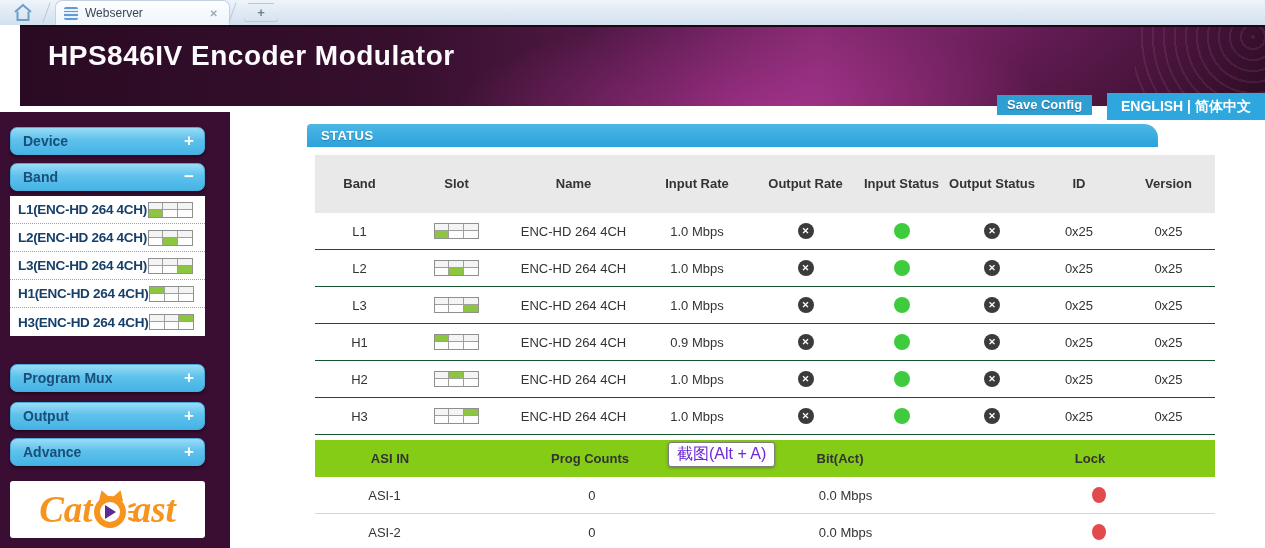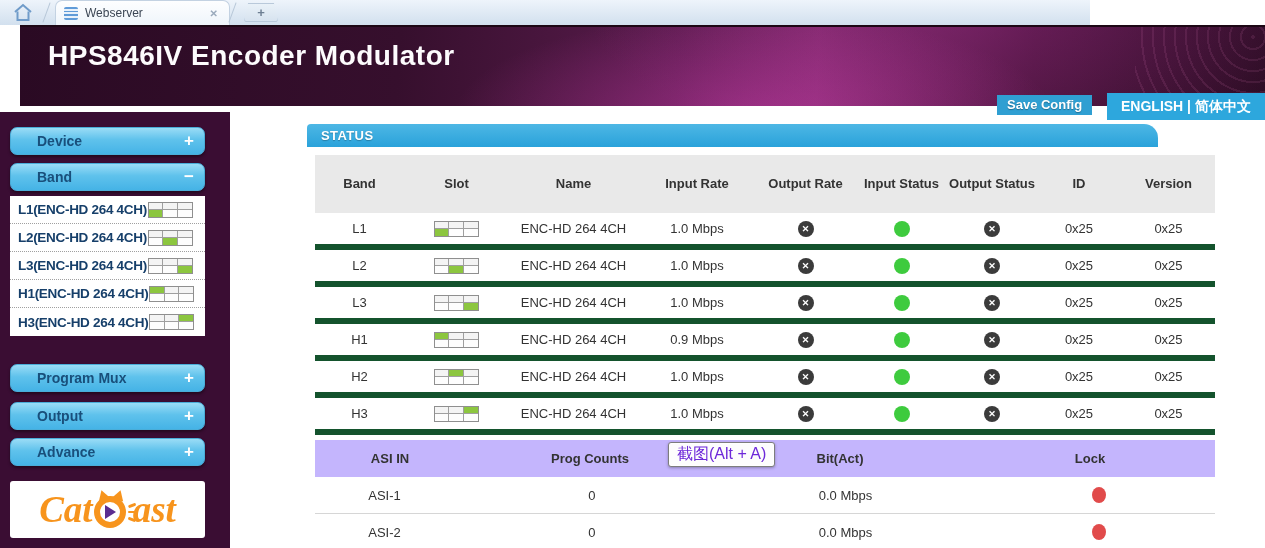--- a/index.html
+++ b/index.html
@@ -1,21 +1,21 @@
 <!DOCTYPE html>
 <html><head>
 <meta charset="utf-8">
 <style>
   * { margin:0; padding:0; box-sizing:border-box; }
   html,body { width:1265px; height:548px; }
   body { font-family:"Liberation Sans", sans-serif; background:#fff; position:relative; overflow:hidden; }
   .stage { position:absolute; left:0; top:0; width:1265px; height:548px; overflow:hidden; background:#fff; }
 
   
-  .browser-bar { position:absolute; left:0; top:0; width:1090px; height:25px;
+  .browser-bar { position:absolute; left:0; top:0; width:1265px; height:25px;
     background:linear-gradient(180deg,#eef4fb 0%,#dde8f3 60%,#d2e0ee 100%); }
   .home-btn { position:absolute; left:12px; top:2px; width:22px; height:21px; }
   .home-btn svg { display:block; }
   .chrome-slash { position:absolute; top:2px; width:1px; height:21px; background:#b7c7d8; transform:rotate(20deg); }
   .slash1 { left:46px; } .slash2 { left:232px; }
   .browser-tab { position:absolute; left:55px; top:0; width:175px; height:25px;
     background:linear-gradient(180deg,#fdfeff,#eff5fb); border:1px solid #c3d2e2; border-bottom:none;
     border-radius:7px 7px 0 0; display:flex; align-items:center; padding:0 8px; }
   .tab-favicon { width:14px; height:13px; border-radius:2px; background:#5f9bd8;
     background-image:repeating-linear-gradient(180deg, transparent 0 2px, #e8f1fa 2px 3.5px); margin-right:7px; flex:none; }
@@ -39,21 +39,21 @@
   .save-config-btn { position:absolute; left:997px; top:95px; height:20px; line-height:20px; padding:0 10px;
     background:#2f9fd2; color:#fff; font-size:13px; font-weight:bold; text-shadow:0 1px 1px rgba(0,0,0,0.3); cursor:pointer; }
   .lang-tab { position:absolute; left:1107px; top:93px; width:158px; height:27px; line-height:27px;
     background:#2da7dd; color:#fff; font-size:14px; font-weight:bold; padding-left:14px; white-space:nowrap; cursor:pointer; }
 
   
   .sidebar { position:absolute; left:0; top:112px; width:230px; height:436px; background:#3a0d33; }
   .side-btn { position:absolute; left:10px; width:195px; height:28px; border-radius:7px;
     background:linear-gradient(180deg,#9adcf6 0%,#5fc2ec 45%,#45b3e6 100%);
     border:1px solid #4aadd8; box-shadow:0 2px 3px rgba(0,0,0,0.4);
-    color:#194f7b; font-size:14px; font-weight:bold; line-height:26px; padding:0 26px; cursor:pointer; }
+    color:#194f7b; font-size:14px; font-weight:bold; line-height:26px; padding:0 12px; cursor:pointer; }
   .side-btn .toggle { position:absolute; right:10px; top:0; color:#fff; font-size:17px; font-weight:bold; line-height:26px; }
   .btn-device { top:15px; } .btn-band { top:51px; } .btn-progmux { top:252px; } .btn-output { top:290px; } .btn-advance { top:326px; }
 
   .band-panel { position:absolute; left:10px; top:84px; width:195px; background:#fff; }
   .band-item { height:28px; display:flex; align-items:center; padding-left:8px;
     color:#163f6a; font-size:13.5px; font-weight:bold; border-bottom:1px dotted #a0a0a0; cursor:pointer; white-space:nowrap; }
   .band-item:last-child { border-bottom:none; }
   .band-item .lbl { letter-spacing:-0.3px; }
 
   .slot { display:inline-grid; grid-template-columns:repeat(3,1fr); grid-template-rows:repeat(2,1fr);
@@ -78,35 +78,35 @@
   .w1 { top:12px; transform:rotate(-20deg); } .w2 { top:19px; } .w3 { top:26px; transform:rotate(20deg); }
 
   
   .status-bar { position:absolute; left:307px; top:124px; width:851px; height:23px;
     background:linear-gradient(180deg,#4db7e5,#2aa2da); border-radius:4px 14px 0 0;
     color:#fff; font-size:13px; font-weight:bold; line-height:23px; padding-left:14px; letter-spacing:0.4px;
     text-shadow:0 1px 1px rgba(0,0,0,0.25); }
 
   .band-table { position:absolute; left:315px; top:155px; width:900px; font-size:13px; color:#333; }
   .thead { display:flex; background:#e9e9e9; height:58px; align-items:center; font-weight:bold; }
-  .trow { display:flex; background:#fff; height:37px; align-items:center; border-bottom:6px solid #14532d; }
+  .trow { display:flex; background:#fff; height:37px; align-items:center; border-bottom:1px solid #14532d; }
   .c { text-align:center; display:flex; align-items:center; justify-content:center; }
   .c1{width:89px;} .c2{width:105px;} .c3{width:129px;} .c4{width:118px;} .c5{width:99px;}
   .c6{width:93px;} .c7{width:88px;} .c8{width:86px;} .c9{width:93px;}
   .thead .c { line-height:1.25; }
 
   .dot { display:inline-block; width:16px; height:16px; border-radius:50%; position:relative; }
   .dot[data-status="ok"] { background:#3ecb3e; }
   .dot[data-status="error"] { background:#3b3b3b; }
   .dot[data-status="error"]::after { content:"✕"; position:absolute; left:0; top:0; width:16px; height:16px;
     color:#fff; font-size:9px; font-weight:bold; line-height:16px; text-align:center; }
   .dot[data-status="unlocked"] { background:#e14b4b; width:14px; height:16px; border-radius:50%; }
 
   .asi-table { position:absolute; left:315px; top:440px; width:900px; font-size:13px; color:#333; }
-  .asi-head { display:flex; background:#c4b5fd; height:37px; align-items:center; font-weight:bold; }
+  .asi-head { display:flex; background:#84cc16; height:37px; align-items:center; font-weight:bold; }
   .asi-row { display:flex; background:#fff; height:37px; align-items:center; border-bottom:1px solid #d6d6d6;gap:22px; }
   .a1{width:150px;} .a2{width:250px;} .a3{width:250px;} .a4{width:250px;}
 
   .shot-tooltip { position:absolute; left:668px; top:442px; background:#fdfdfd; border:1px solid #7d7d7d;
     border-radius:3px; padding:1px 8px; font-size:16px; color:#6d28d9;
     box-shadow:0 1px 3px rgba(0,0,0,0.3), inset 0 0 0 1px rgba(255,255,255,0.8); white-space:nowrap; }
 </style>
 </head>
 <body>
 

